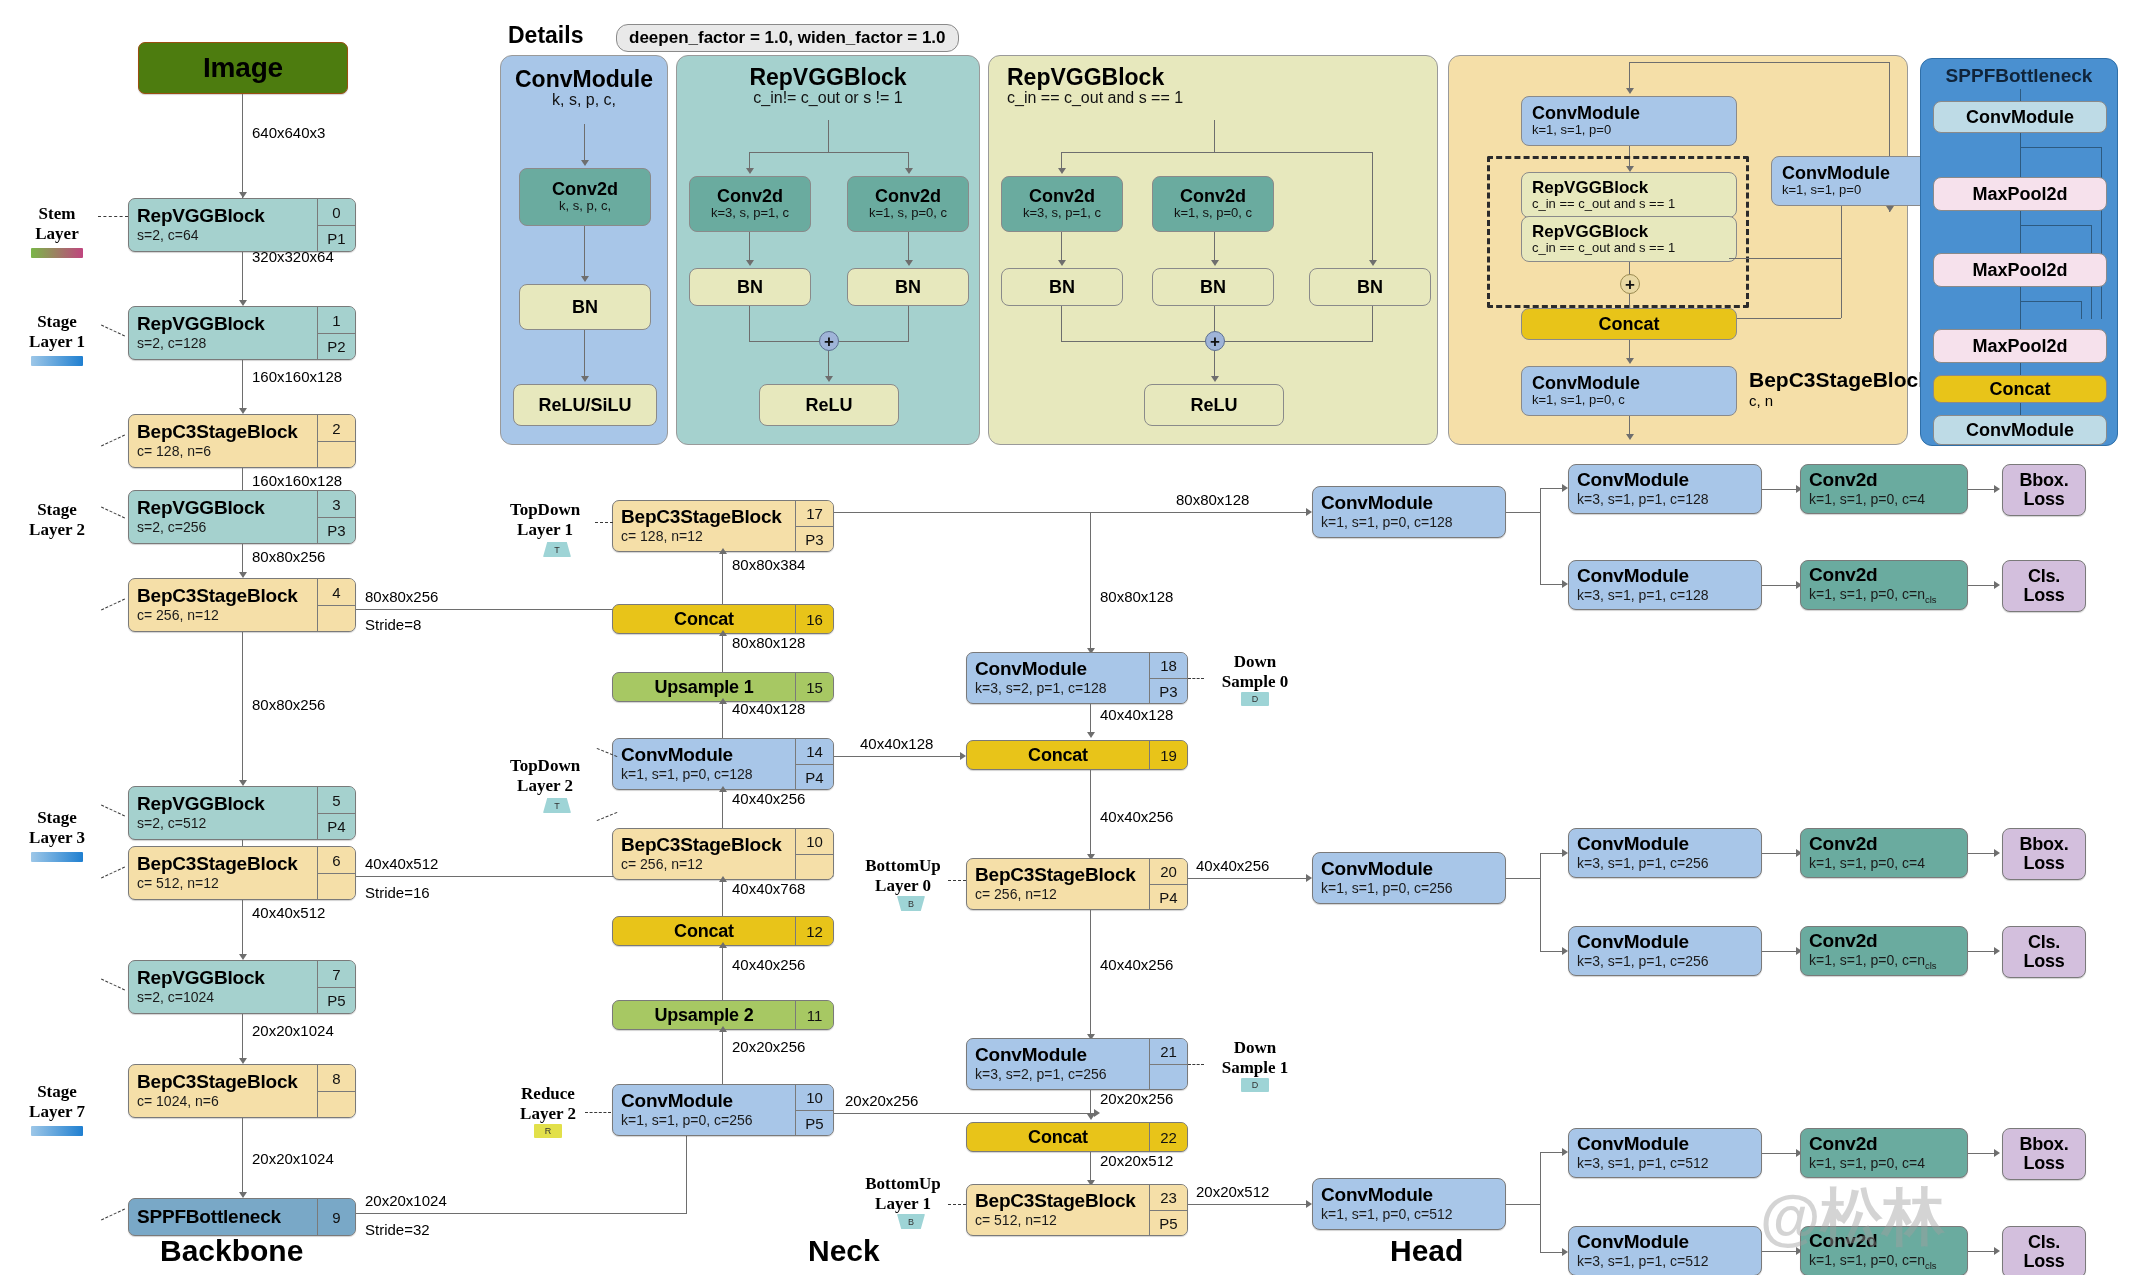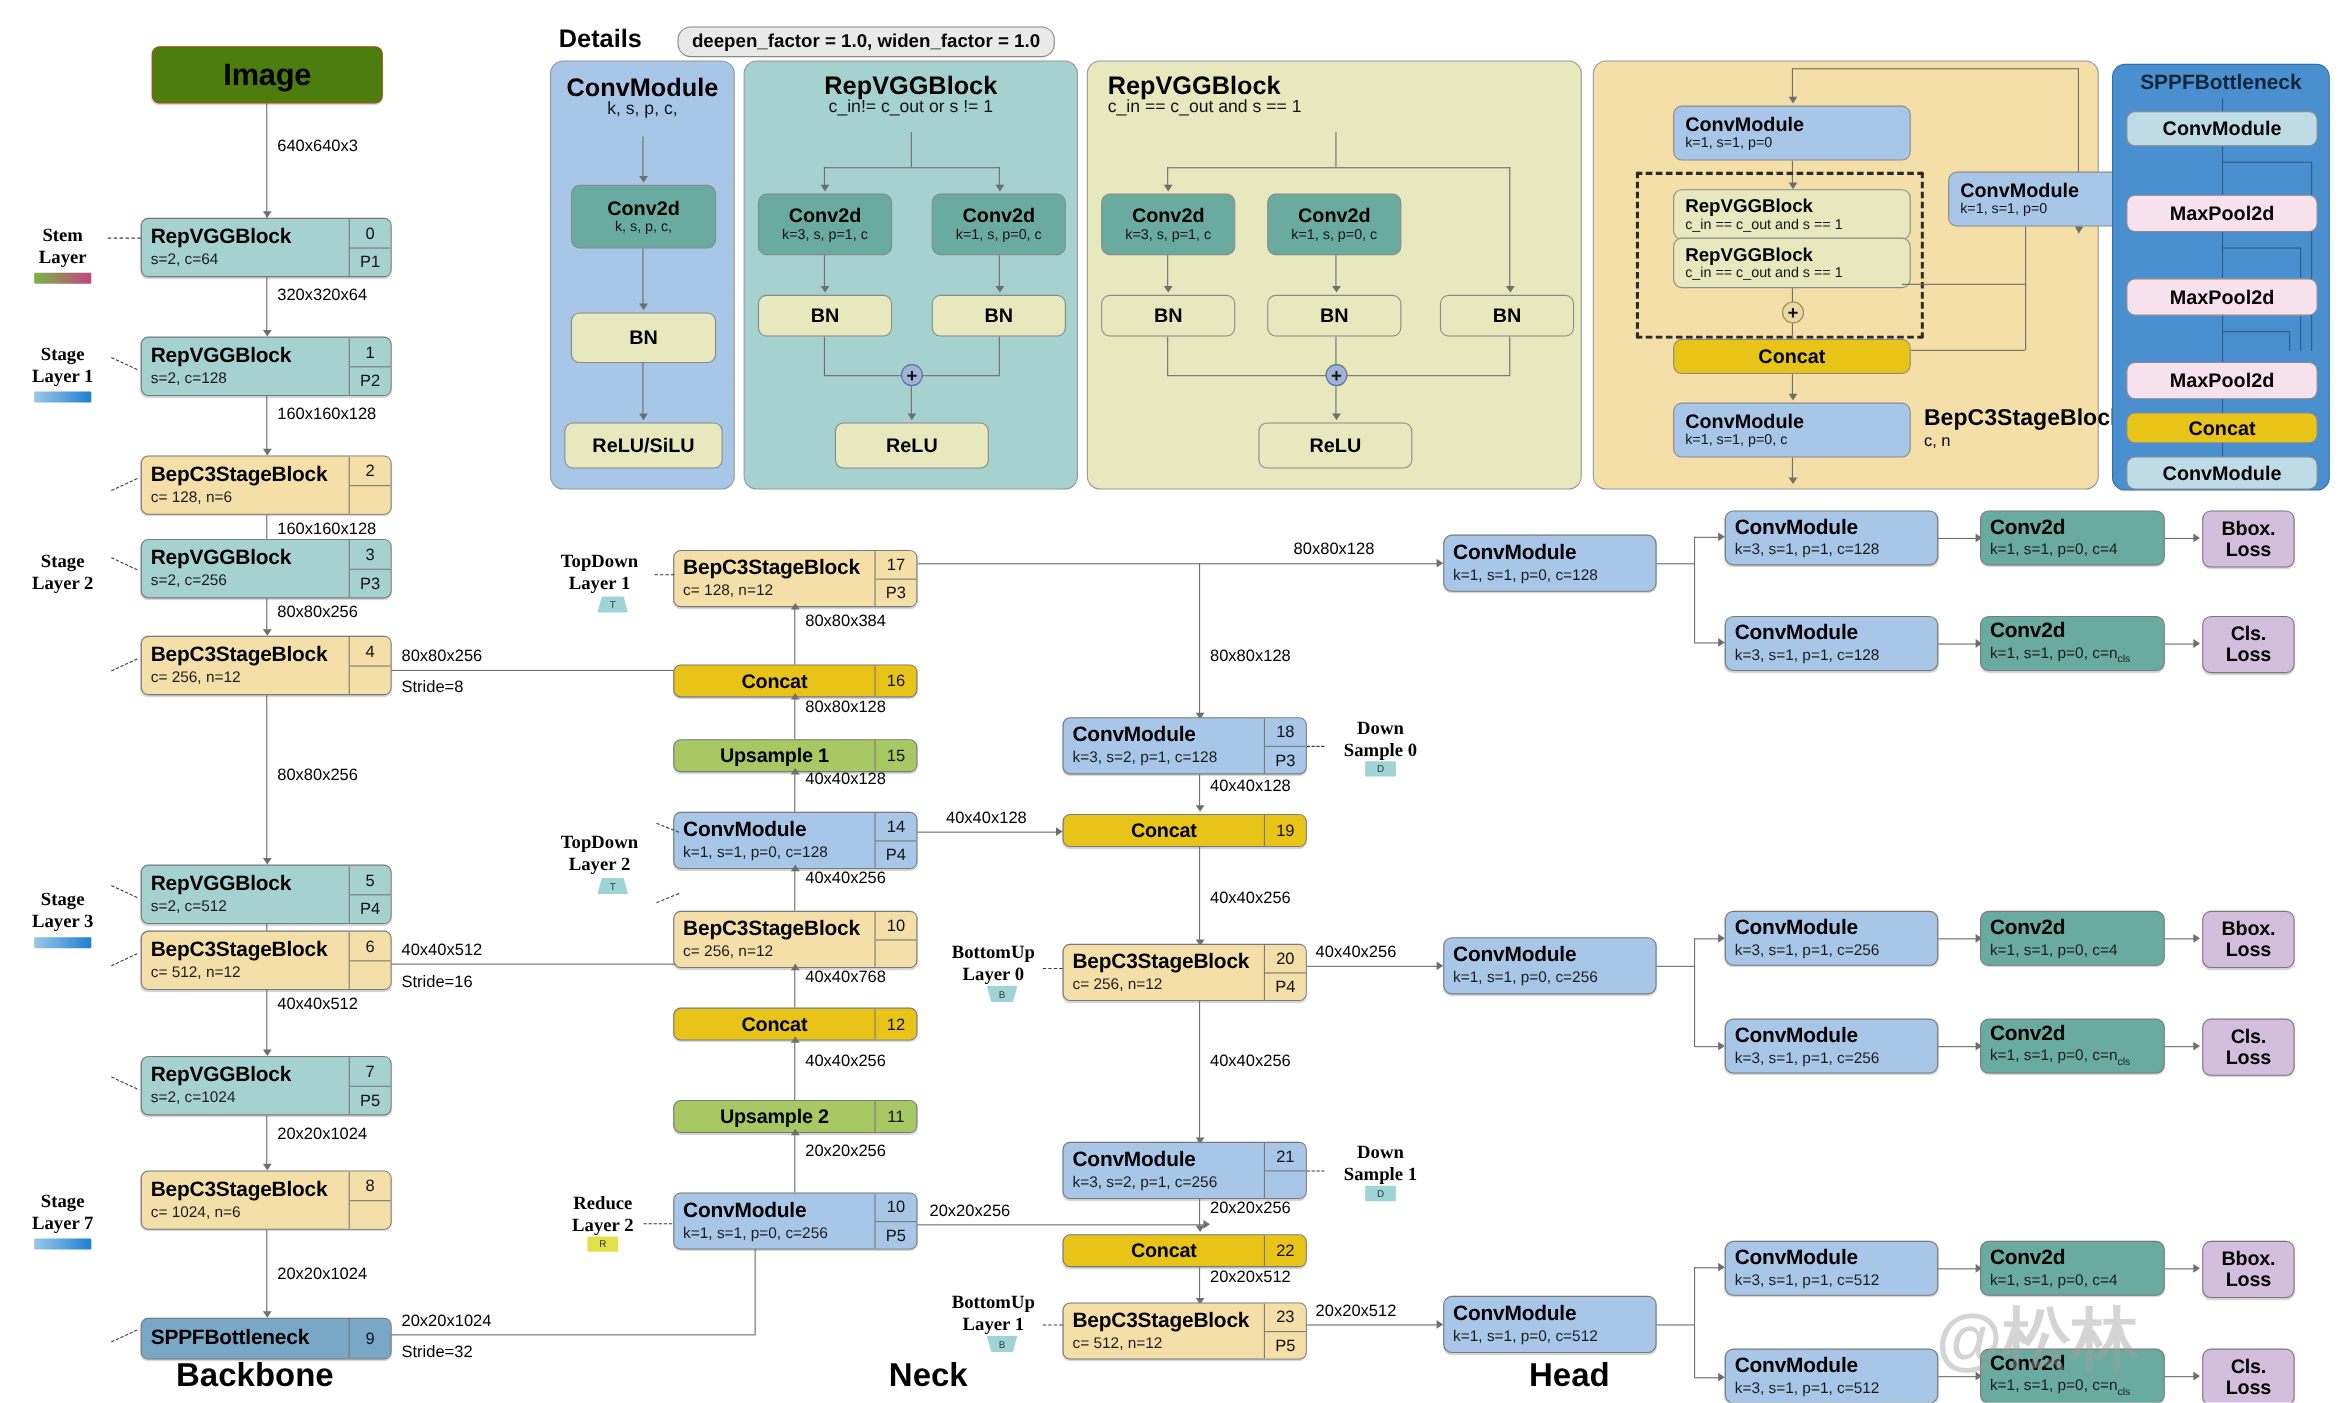--- a/index.html
+++ b/index.html
@@ -389,21 +389,21 @@
       <div class="ttl">RepVGGBlock</div>
       <div class="sub">s=2, c=64</div>
     </div>
     <div class="idx">
         <div class="n">0</div>
         <div class="p">P1</div>
       </div>
   </div>
   <div class="ln vline" style="left:242px;top:252px;height:52px;"></div>
   <div class="arrow-d" style="left:239px;top:300px;"></div>
-  <div class="lbl" style="left:252px;top:260px;">320x320x64</div>
+  <div class="lbl" style="left:252px;top:248px;">320x320x64</div>
 
   <div class="node c-teal" style="left:128px;top:306px;width:228px;height:54px;">
     <div class="body">
       <div class="ttl">RepVGGBlock</div>
       <div class="sub">s=2, c=128</div>
     </div>
     <div class="idx">
         <div class="n">1</div>
         <div class="p">P2</div>
       </div>

